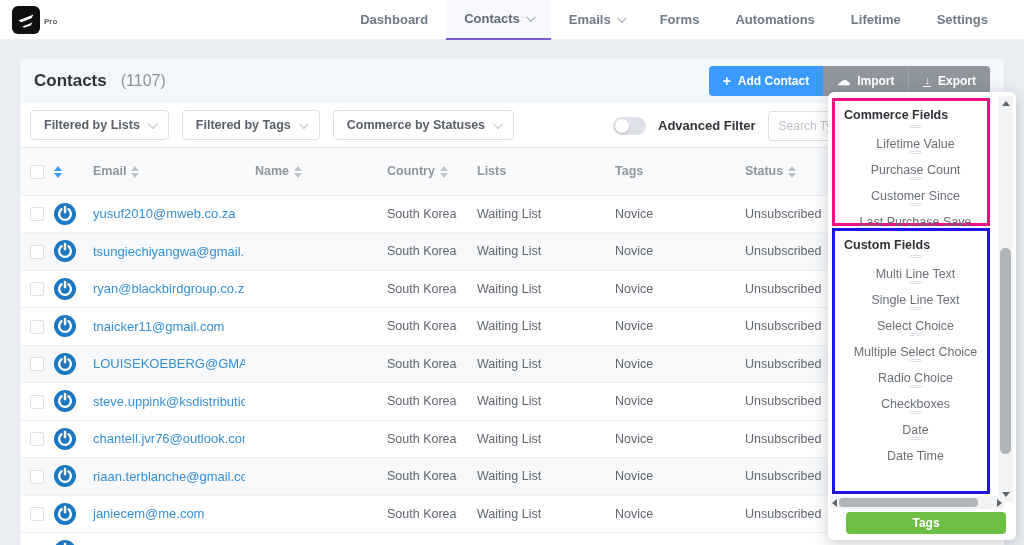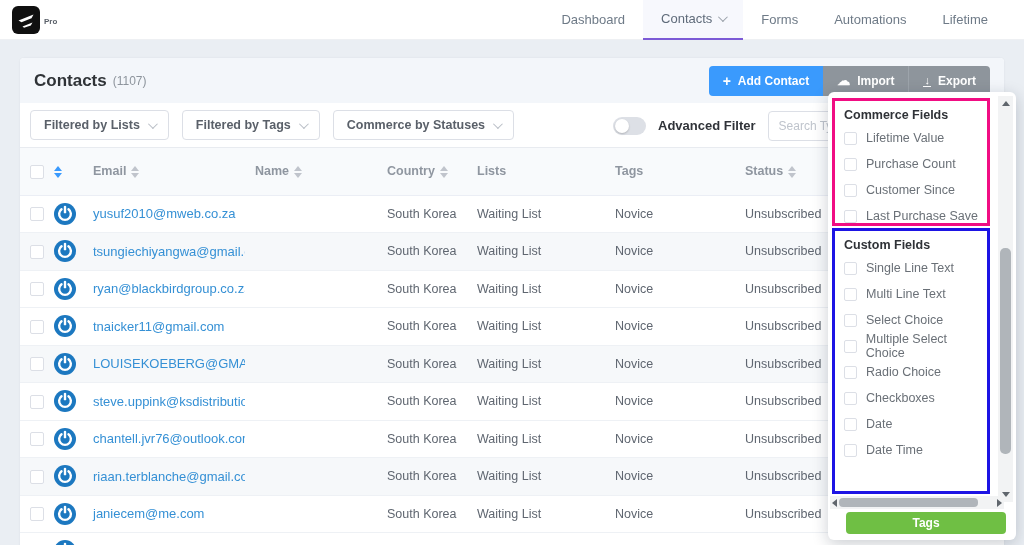--- a/index.html
+++ b/index.html
@@ -7,32 +7,32 @@
   body { font-family:"Liberation Sans", sans-serif; background:#eaeef3; position:relative; }
 
   
   .topnav { position:absolute; left:0; top:0; width:1024px; height:40px; background:#fff;
             border-bottom:1px solid #eef0f3; display:flex; align-items:center; z-index:10; }
   .brand { display:flex; align-items:center; margin-left:12px; }
   .logo { width:28px; height:28px; display:block; }
   .pro-label { font-size:8px; color:#5a6069; margin:4px 0 0 4px; font-weight:bold; }
   .nav-items { margin-left:auto; display:flex; align-items:stretch; height:40px; margin-right:18px; }
   .nav-item { display:flex; align-items:center; gap:6px; padding:10px 18px; font-size:13px;
-              color:#6e7a87; cursor:pointer; height:40px; }
+              color:#6e7a87; cursor:pointer; height:40px;font-weight:bold; }
   .nav-item.active { background:#f7f8fd; border-bottom:2px solid #7c5ad6; color:#5f6b7a; }
   .chev { width:7px; height:7px; border-right:1.5px solid #9aa1aa; border-bottom:1.5px solid #9aa1aa;
           transform:rotate(45deg) translateY(-2px); display:inline-block; }
 
   
   .card { position:absolute; left:20px; top:58px; width:984px; height:620px; background:#fff;
           border-radius:4px; box-shadow:0 0 2px rgba(30,40,60,.08); }
   .card-header { height:45px; background:#f3f6fa; border-radius:4px 4px 0 0; display:flex;
                  align-items:center; padding:0 14px; }
   .page-title { font-size:17px; font-weight:bold; color:#2f3337; }
-  .page-count { font-size:12px; color:#8d949c; margin-left:6px; }
+  .page-count { font-size:16px; color:#8d949c; margin-left:14px; }
   .btn-group { margin-left:auto; display:flex; }
   .btn { height:30px; display:flex; align-items:center; gap:7px; padding:0 14px; font-size:12px;
          font-weight:bold; color:#fff; cursor:pointer; border:none; }
   .btn-primary { background:#3a9afd; border-radius:4px 0 0 4px; }
   .btn-gray { background:#8e959c; }
   .btn-gray + .btn-gray { border-left:1px solid #9da4ab; }
   .btn-export { border-radius:0 4px 4px 0; }
   .plus-glyph { font-size:14px; font-weight:bold; }
   .cloud-glyph { font-size:13px; line-height:1; }
   .dl-icon { display:inline-block; font-size:11px; line-height:10px; border-bottom:1.5px solid #fff;
@@ -73,21 +73,21 @@
   .sort.blue .up { border-bottom-color:#3a9afd; }
   .sort.blue .dn { border-top-color:#3a9afd; }
 
   
   .panel { position:absolute; left:828px; top:92px; width:188px; height:448px; background:#fff;
            border-radius:6px; box-shadow:0 4px 16px rgba(20,30,50,.22); z-index:50; }
   .hl-box { position:absolute; left:4px; width:158px; }
   .hl-pink { top:6px; height:128px; border:3px solid #f10d83; }
   .hl-blue { top:136px; height:266px; border:3px solid #1d14e4; }
   .sec-title { font-size:12.5px; font-weight:bold; color:#2f3237; padding:7px 0 0 9px; height:24px; }
-  .field-item { height:26px; display:flex; align-items:center; gap:9px; padding-left:9px; cursor:pointer; }
+  .field-item { height:26px; display:flex; align-items:center; gap:9px; padding-left:9px; cursor:pointer;flex-direction:column; }
   .field-item .cb { width:13px; height:13px; }
   .field-label { font-size:12.5px; color:#6a7077; font-weight:500; }
 
   
   .vscroll { position:absolute; right:3px; top:4px; width:15px; height:406px; background:#f2f3f4; }
   .vscroll .thumb { position:absolute; left:2px; top:152px; width:11px; height:206px; background:#b0b5ba; border-radius:5px; }
   .arr { position:absolute; width:0; height:0; border-left:4px solid transparent; border-right:4px solid transparent; left:3.5px; }
   .arr-up { top:5px; border-bottom:5px solid #60666d; }
   .arr-dn { bottom:5px; border-top:5px solid #60666d; }
   
@@ -115,27 +115,34 @@
   </div>
   <div class="nav-items">
     <div class="nav-item">
       <span>Dashboard</span>
     </div>
     <div class="nav-item active">
       <span>Contacts</span>
       <span class="chev"></span>
     </div>
     <div class="nav-item">
+      <span>Emails</span>
+      <span class="chev"></span>
+    </div>
+    <div class="nav-item">
       <span>Forms</span>
     </div>
     <div class="nav-item">
       <span>Automations</span>
     </div>
     <div class="nav-item">
       <span>Lifetime</span>
+    </div>
+    <div class="nav-item">
+      <span>Settings</span>
     </div>
   </div>
 </div>
 
 <div class="card">
   <div class="card-header">
     <span class="page-title">Contacts</span>
     <span class="page-count">(1107)</span>
     <div class="btn-group">
       <button class="btn btn-primary">
@@ -411,25 +418,25 @@
     <div class="field-item">
       <span class="cb"></span>
       <span class="field-label">Last Purchase Save</span>
     </div>
   </div>
 
   <div class="hl-box hl-blue">
     <div class="sec-title">Custom Fields</div>
     <div class="field-item">
       <span class="cb"></span>
+      <span class="field-label">Multi Line Text</span>
+    </div>
+    <div class="field-item">
+      <span class="cb"></span>
       <span class="field-label">Single Line Text</span>
-    </div>
-    <div class="field-item">
-      <span class="cb"></span>
-      <span class="field-label">Multi Line Text</span>
     </div>
     <div class="field-item">
       <span class="cb"></span>
       <span class="field-label">Select Choice</span>
     </div>
     <div class="field-item">
       <span class="cb"></span>
       <span class="field-label">Multiple Select Choice</span>
     </div>
     <div class="field-item">

